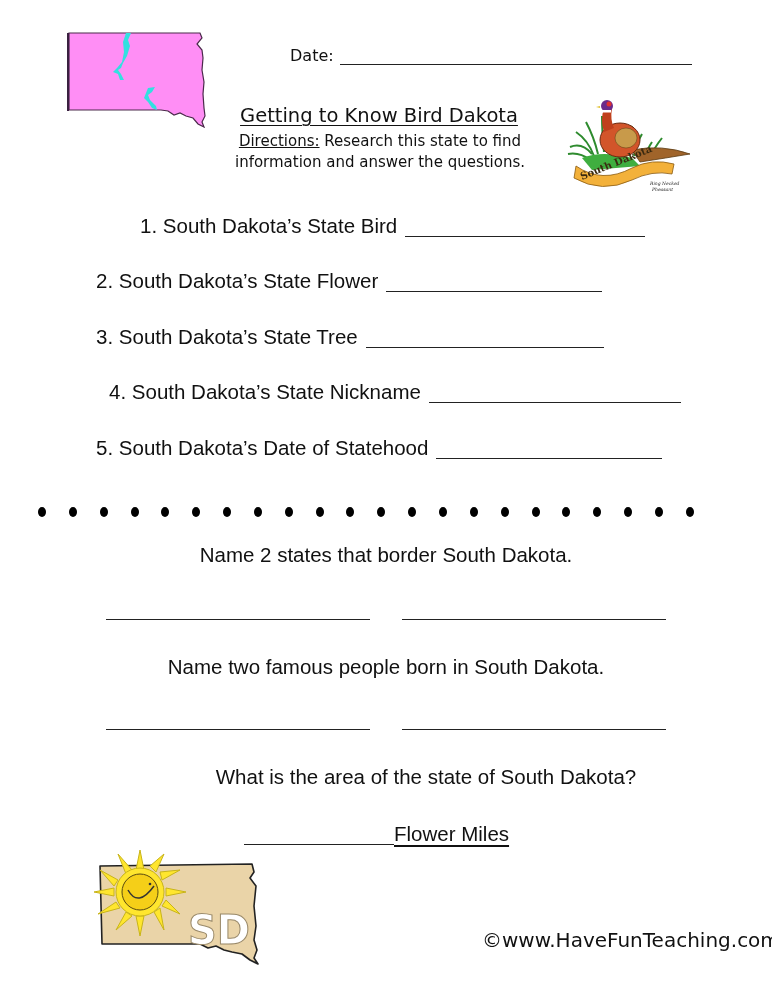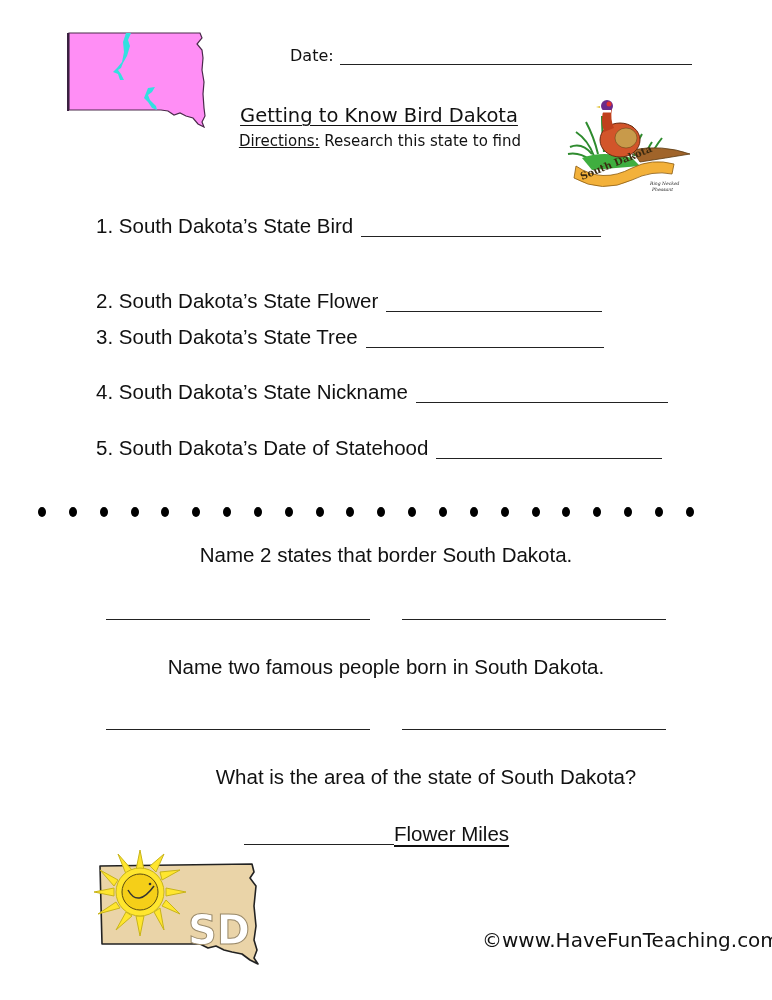--- a/index.html
+++ b/index.html
@@ -40,20 +40,21 @@
   <path d="M82,58 L89,57 L86,62 L82,65 L84,70 L90,76 L91,80 L86,78 L82,72 L78,68 L80,63 Z" fill="#33e0e0"></path>
 </svg>
 
 <div id="name-row" class="abs sans">
   <span>Date:</span><span class="line"></span>
 </div>
 
 <div id="title" class="abs sans">Getting to Know Bird Dakota</div>
 <div id="directions" class="abs sans">
   <span class="lbl">Directions:</span><span> Research this state to find</span><br>
+  <span>information and answer the questions.</span>
 </div>
 
 <svg class="abs" style="left:562px;top:92px;" width="132" height="102" viewBox="0 0 132 102">
 
   <g stroke="#2e8b2e" stroke-width="2" fill="none">
     <path d="M8,55 Q20,50 30,62"></path>
       <path d="M14,40 Q26,48 32,64"></path>
       <path d="M24,30 Q32,45 36,62"></path>
     <path d="M40,24 Q40,40 42,60"></path>
       <path d="M70,34 Q66,48 64,62"></path>
@@ -74,33 +75,33 @@
   <circle cx="47" cy="12" r="2.5" fill="#e03030"></circle>
   <path d="M38,14 L34,15 L38,16 Z" fill="#e0c030"></path>
   <rect x="39" y="18" width="10" height="2.5" fill="#ffffff"></rect>
 
   <path d="M14,74 Q40,92 70,76 Q90,66 112,72 L110,82 Q90,78 70,88 Q40,102 12,86 Z" fill="#f3b13a" stroke="#8a5a10" stroke-width="0.8"></path>
   <text x="20" y="88" font-family="DejaVu Serif, serif" font-size="10" font-weight="bold" fill="#3a2a10" transform="rotate(-22 20 88)">South Dakota</text>
   <text x="88" y="93" font-family="DejaVu Serif, serif" font-size="4.5" font-style="italic" fill="#222">Ring Necked</text>
   <text x="90" y="99" font-family="DejaVu Serif, serif" font-size="4.5" font-style="italic" fill="#222">Pheasant</text>
 </svg>
 
-<div class="abs q arial" style="top:212px;">
+<div class="abs q arial" style="top:212px;margin-left:44px;">
   <span>1.</span>
   <span>South Dakota’s State Bird</span><span class="blank" style="width:240px;"></span>
 </div>
-<div class="abs q arial" style="top:267px;margin-top:20px;">
+<div class="abs q arial" style="top:267px;">
   <span>2.</span>
   <span>South Dakota’s State Flower</span><span class="blank" style="width:216px;"></span>
 </div>
 <div class="abs q arial" style="top:323px;">
   <span>3.</span>
   <span>South Dakota’s State Tree</span><span class="blank" style="width:238px;"></span>
 </div>
-<div class="abs q arial" style="top:378px;">
+<div class="abs q arial" style="top:378px;margin-left:13px;">
   <span>4.</span>
   <span>South Dakota’s State Nickname</span><span class="blank" style="width:252px;"></span>
 </div>
 <div class="abs q arial" style="top:434px;">
   <span>5.</span>
   <span>South Dakota’s Date of Statehood</span><span class="blank" style="width:226px;"></span>
 </div>
 
 <div id="dots" class="abs">
     <span class="dot"></span>

